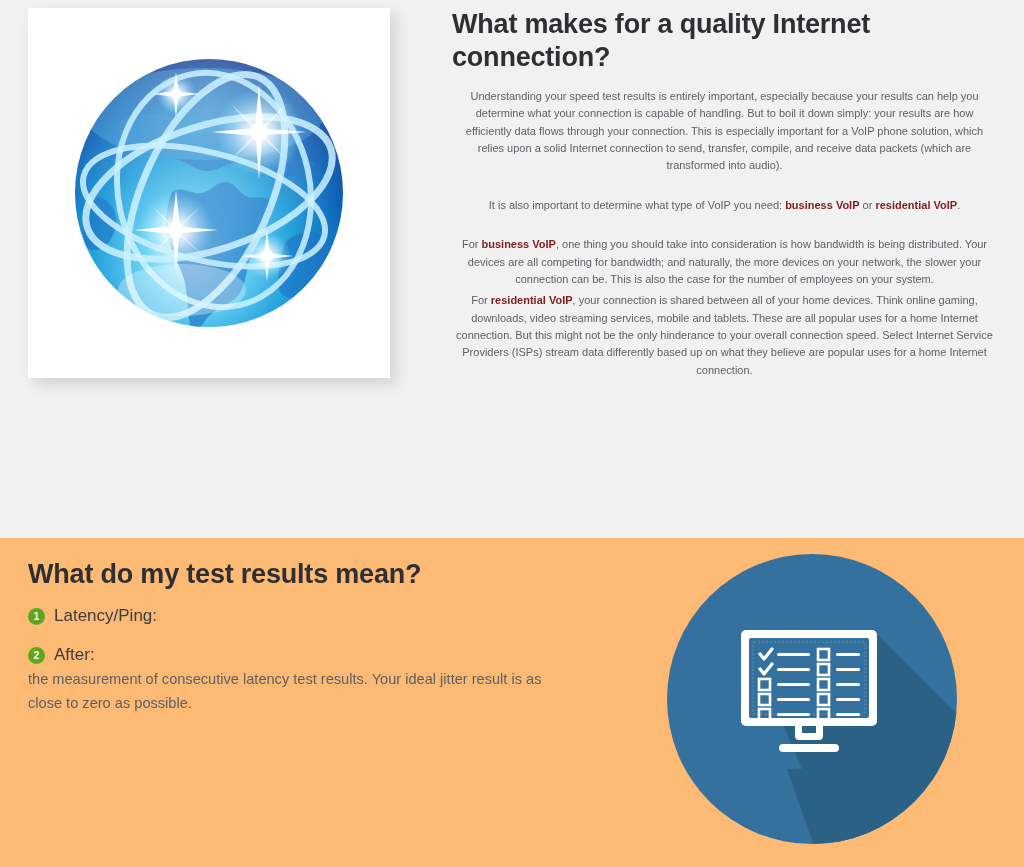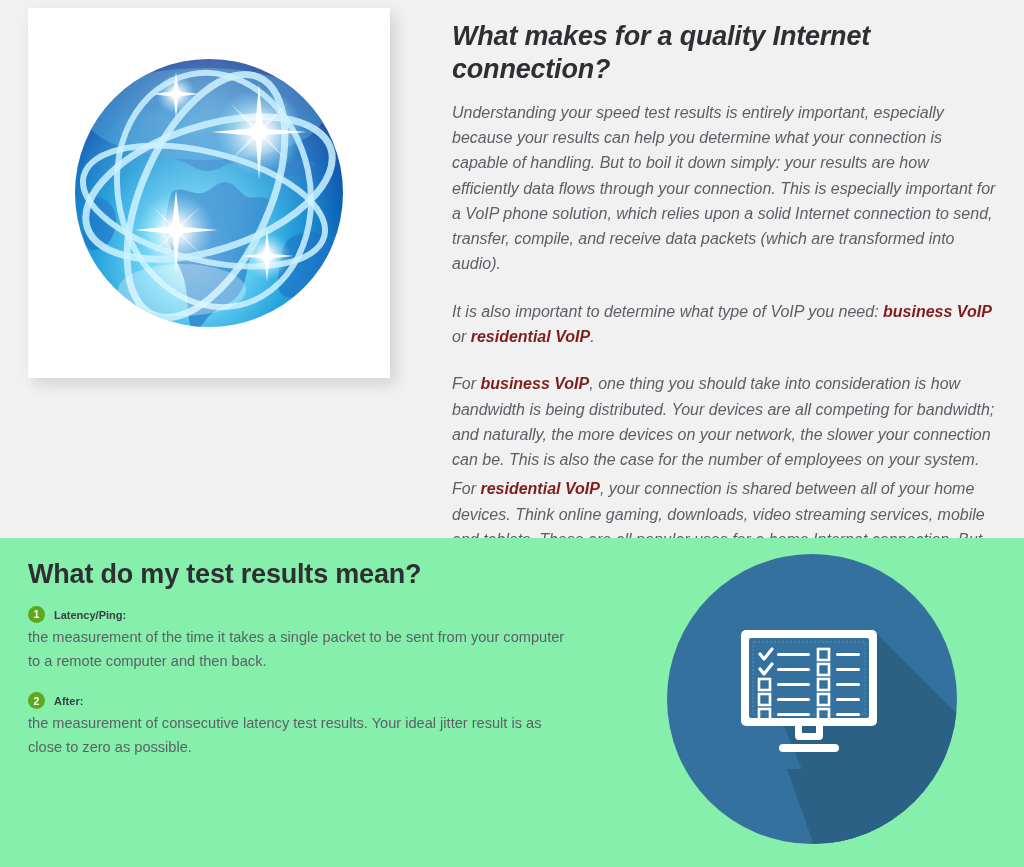--- a/index.html
+++ b/index.html
@@ -35,48 +35,48 @@
     box-shadow: 6px 6px 14px rgba(0,0,0,0.13);
     display: flex;
     align-items: center;
     justify-content: center;
     overflow: hidden;
   }
   .globe-card svg { display: block; }
 
   .quality-col {
     flex: 1;
-    padding: 20px 27px 0 0;
-    font-style: italic;
+    padding: 8px 27px 0 0;
   }
 
   h2.section-title {
     font-size: 27px;
     line-height: 1.22;
     font-weight: bold;
     color: #2f2f33;
     margin: 0 0 14px 0;
     letter-spacing: -0.2px;
   }
 
   p.body {
-    font-size: 16px;
+    font-size: 11px;
     line-height: 1.58;
     color: #5c6066;
     margin: 0 0 22px 0;
+    text-align: center;
   }
   p.body.tight { margin-bottom: 4px; }
   p.body b, p.body strong { color: #7f1d1d; font-weight: bold; }
 
   
   .section-results {
     position: relative;
     width: 1024px;
     height: 329px;
-    background: #86efac;
+    background: #fdba74;
     display: flex;
     align-items: flex-start;
   }
 
   .results-col {
     width: 600px;
     flex: none;
     padding: 21px 30px 0 28px;
   }
 
@@ -111,22 +111,22 @@
     color: #ffffff;
     font-size: 10.5px;
     font-weight: bold;
     display: flex;
     align-items: center;
     justify-content: center;
     flex: none;
     line-height: 1;
   }
   .result-term {
-    font-size: 11px;
-    font-weight: bold;
+    font-size: 17px;
+    font-weight: normal;
     color: #3a3d42;
   }
   .result-desc {
     font-size: 14.6px;
     line-height: 1.62;
     color: #5c6066;
     margin: 0;
   }
 
   .circle-icon { display: block; }
@@ -230,21 +230,20 @@
 <section class="section-results">
 
   <div class="results-col">
     <h2 class="results-title">What do my test results mean?</h2>
 
     <div class="result-item">
       <div class="result-head">
         <span class="num-badge">1</span>
         <span class="result-term">Latency/Ping:</span>
       </div>
-      <p class="result-desc">the measurement of the time it takes a single packet to be sent from your computer to a remote computer and then back.</p>
     </div>
 
     <div class="result-item">
       <div class="result-head">
         <span class="num-badge">2</span>
         <span class="result-term">After:</span>
       </div>
       <p class="result-desc">the measurement of consecutive latency test results. Your ideal jitter result is as close to zero as possible.</p>
     </div>
 

